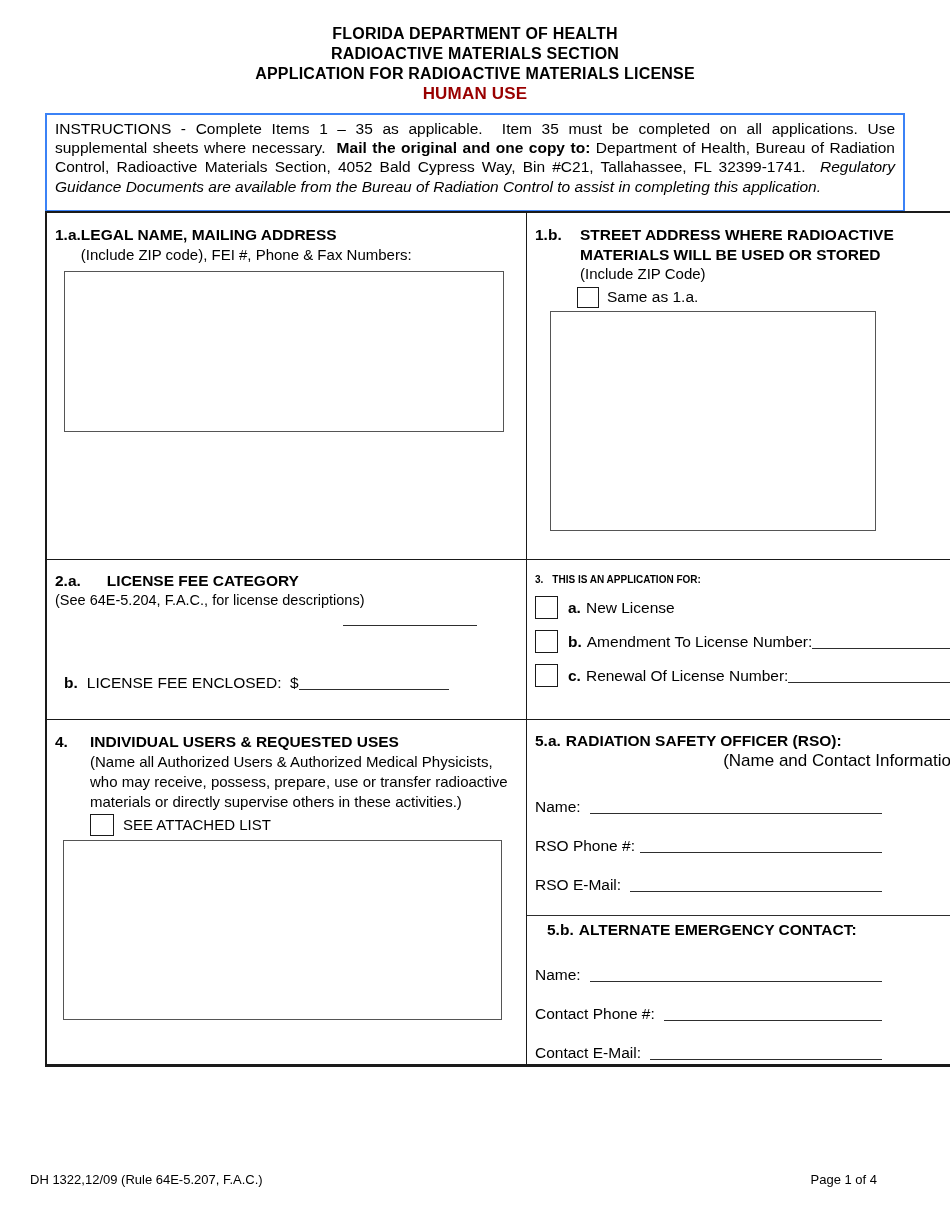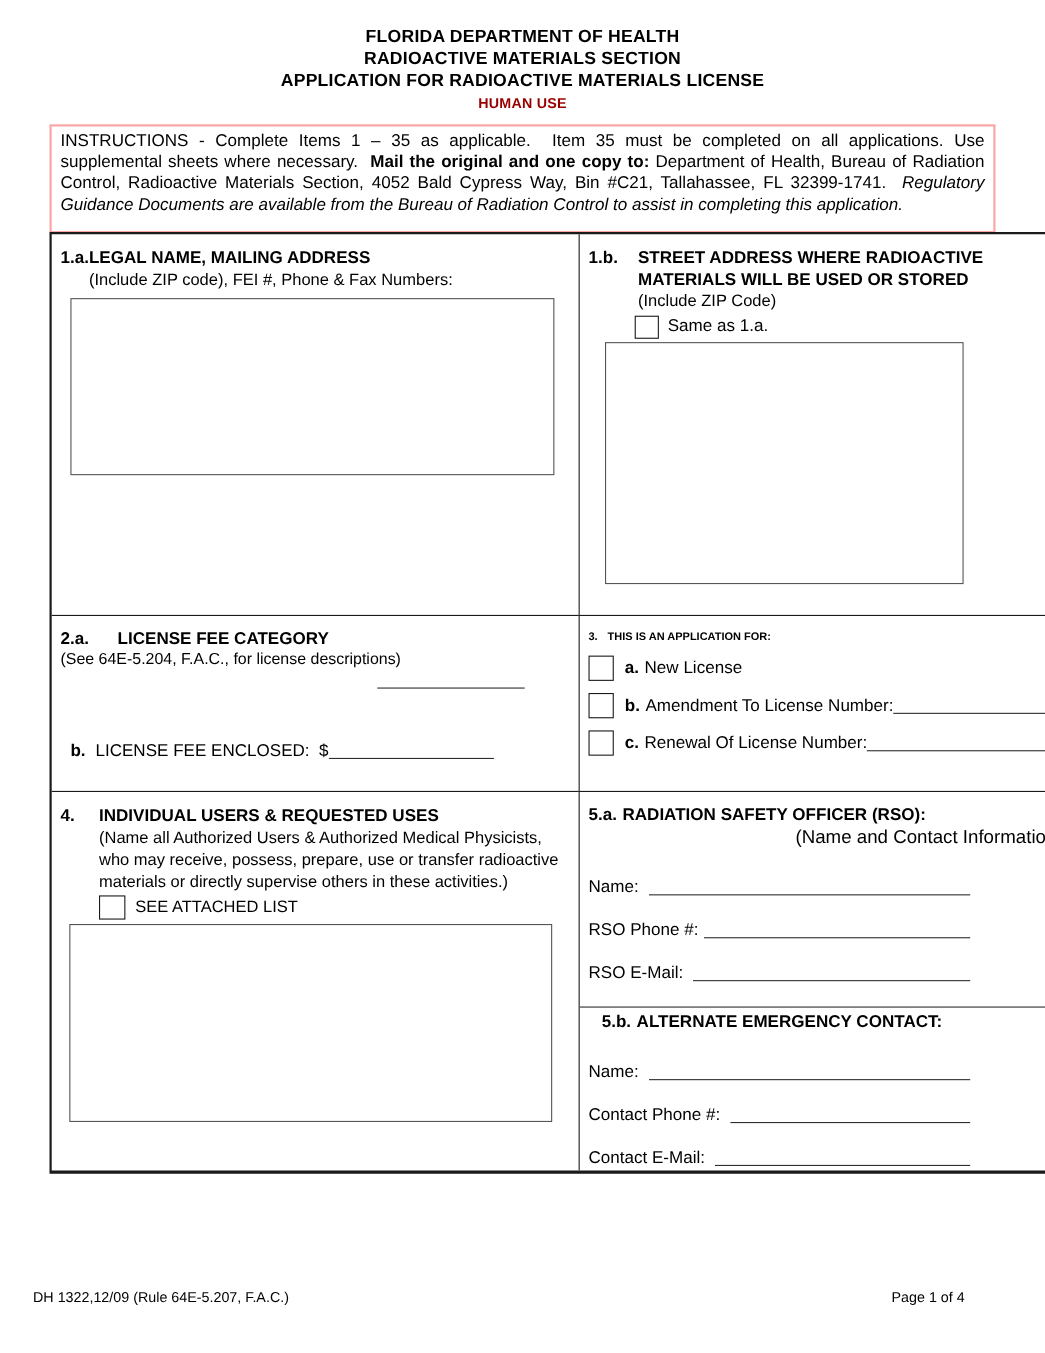--- a/index.html
+++ b/index.html
@@ -8,26 +8,26 @@
     width: 950px; height: 1230px;
     font-family: "Liberation Sans", sans-serif;
     color: #000;
     position: relative;
   }
   .page { position: relative; width: 950px; height: 1230px; overflow: hidden; }
 
   
   .hdr { position: absolute; top: 24px; left: 0; width: 100%; text-align: center; }
   .hdr-line { font-size: 16px; font-weight: bold; line-height: 20px; letter-spacing: .2px; }
-  .hdr-red { color: #990000; font-size: 13px; }
+  .hdr-red { color: #990000; font-size: 17px; }
 
   
   .instructions {
     position: absolute; left: 45px; top: 113px; width: 860px; height: 99px;
-    border: 2px solid #fca5a5;
+    border: 2px solid #3b82f6;
     padding: 4px 8px 4px 8px;
     font-size: 15.5px; line-height: 19.2px;
     text-align: justify;
   }
   .instructions b { font-weight: bold; }
   .instructions i { font-style: italic; }
 
   
   .tbl {
     position: absolute; left: 45px; top: 211px; width: 932px; height: 856px;

